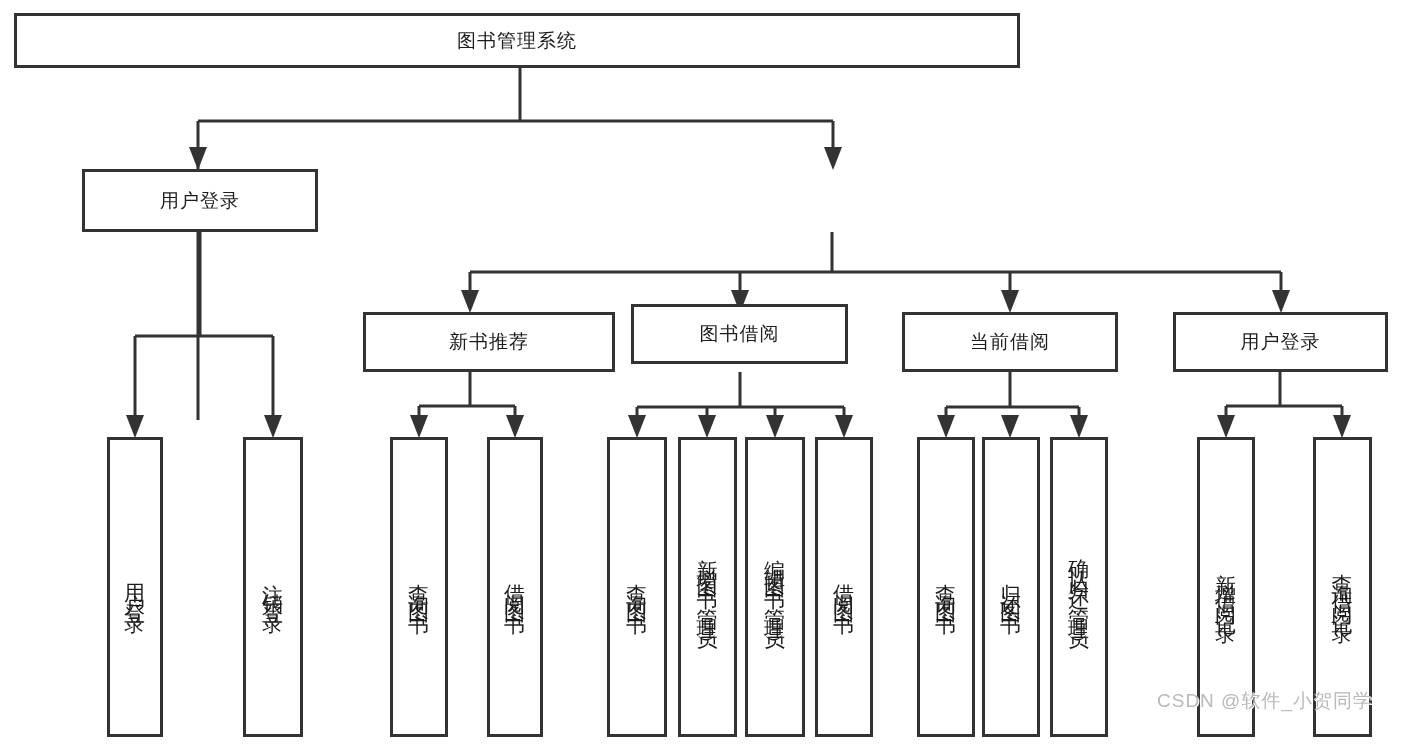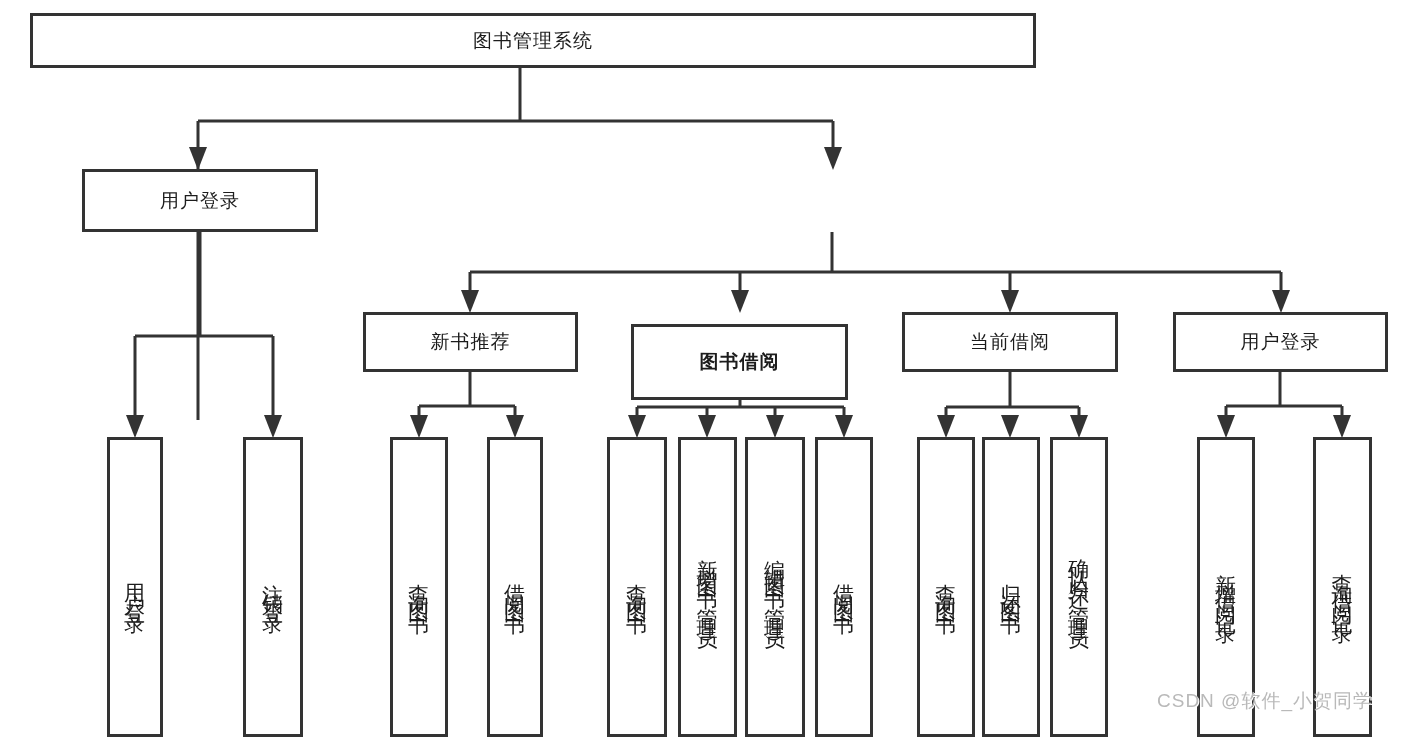--- a/index.html
+++ b/index.html
@@ -117,26 +117,26 @@
       <path class="arrow" d="M1070 415 L1088 415 L1079 438 Z"></path>
     </g>
 
     <g>
       <path class="link" d="M1280 372 V406 M1226 406 H1342 M1226 406 V420 M1342 406 V420"></path>
       <path class="arrow" d="M1217 415 L1235 415 L1226 438 Z"></path>
       <path class="arrow" d="M1333 415 L1351 415 L1342 438 Z"></path>
     </g>
   </svg>
 
-  <div class="hnode" style="left:14px; top:13px; width:1006px; height:55px;margin-left:16px;">图书管理系统</div>
+  <div class="hnode" style="left:14px; top:13px; width:1006px; height:55px;">图书管理系统</div>
 
   <div class="hnode" style="left:82px; top:169px; width:236px; height:63px;">用户登录</div>
 
-  <div class="hnode" style="left:363px; top:312px; width:215px; height:60px;font-family:Liberation Serif, serif;">新书推荐</div>
-  <div class="hnode" style="left:631px; top:324px; width:217px; height:76px;font-weight:bold;">图书借阅</div>
+  <div class="hnode" style="left:363px; top:312px; width:252px; height:60px;font-family:Liberation Serif, serif;">新书推荐</div>
+  <div class="hnode" style="left:631px; top:304px; width:217px; height:60px;">图书借阅</div>
   <div class="hnode" style="left:902px; top:312px; width:216px; height:60px;text-align:right;">当前借阅</div>
   <div class="hnode" style="left:1173px; top:312px; width:215px; height:60px;">用户登录</div>
 
   <div class="vnode" style="left:107px; width:56px;">用户登录</div>
   <div class="vnode" style="left:243px; width:60px;">注销登录</div>
 
   <div class="vnode" style="left:390px; width:58px;">查询图书</div>
   <div class="vnode" style="left:487px; width:56px;">借阅图书</div>
 
   <div class="vnode" style="left:607px; width:60px;">查询图书</div>

